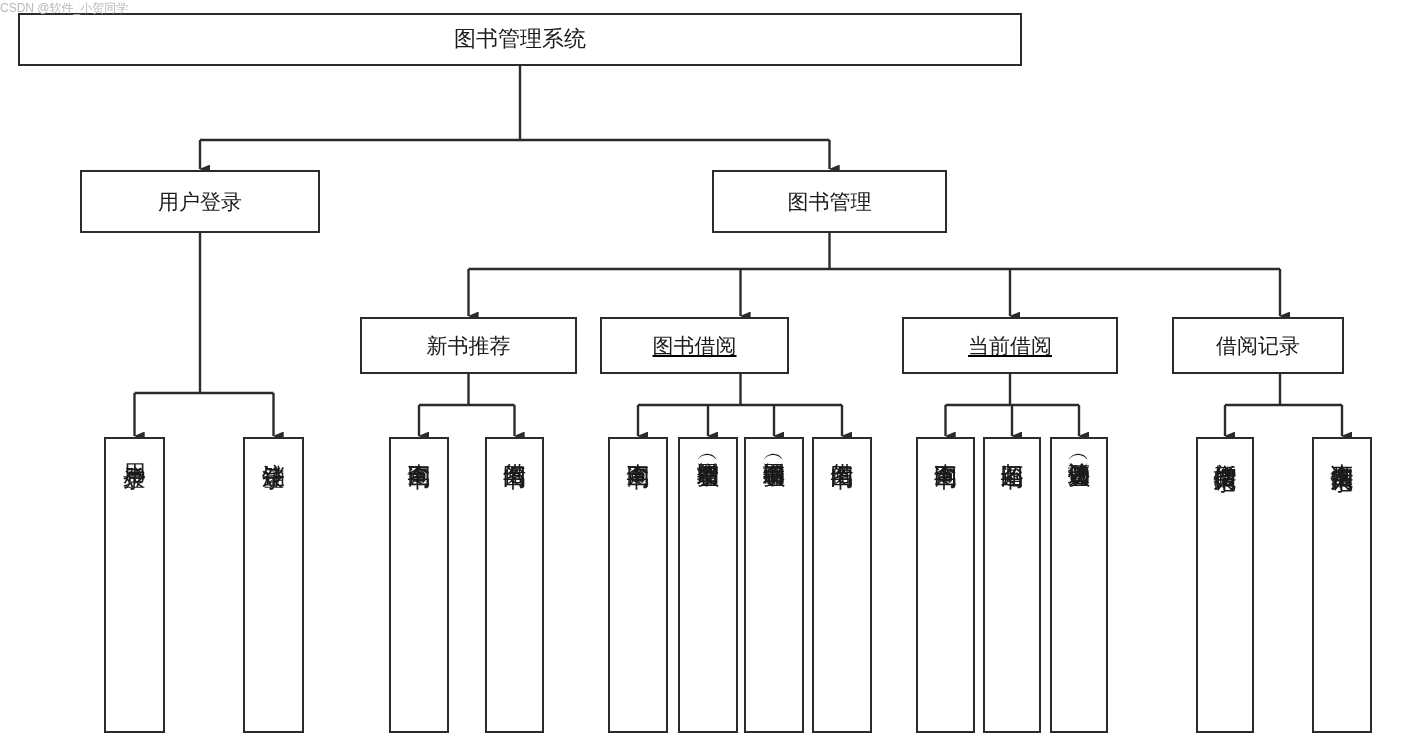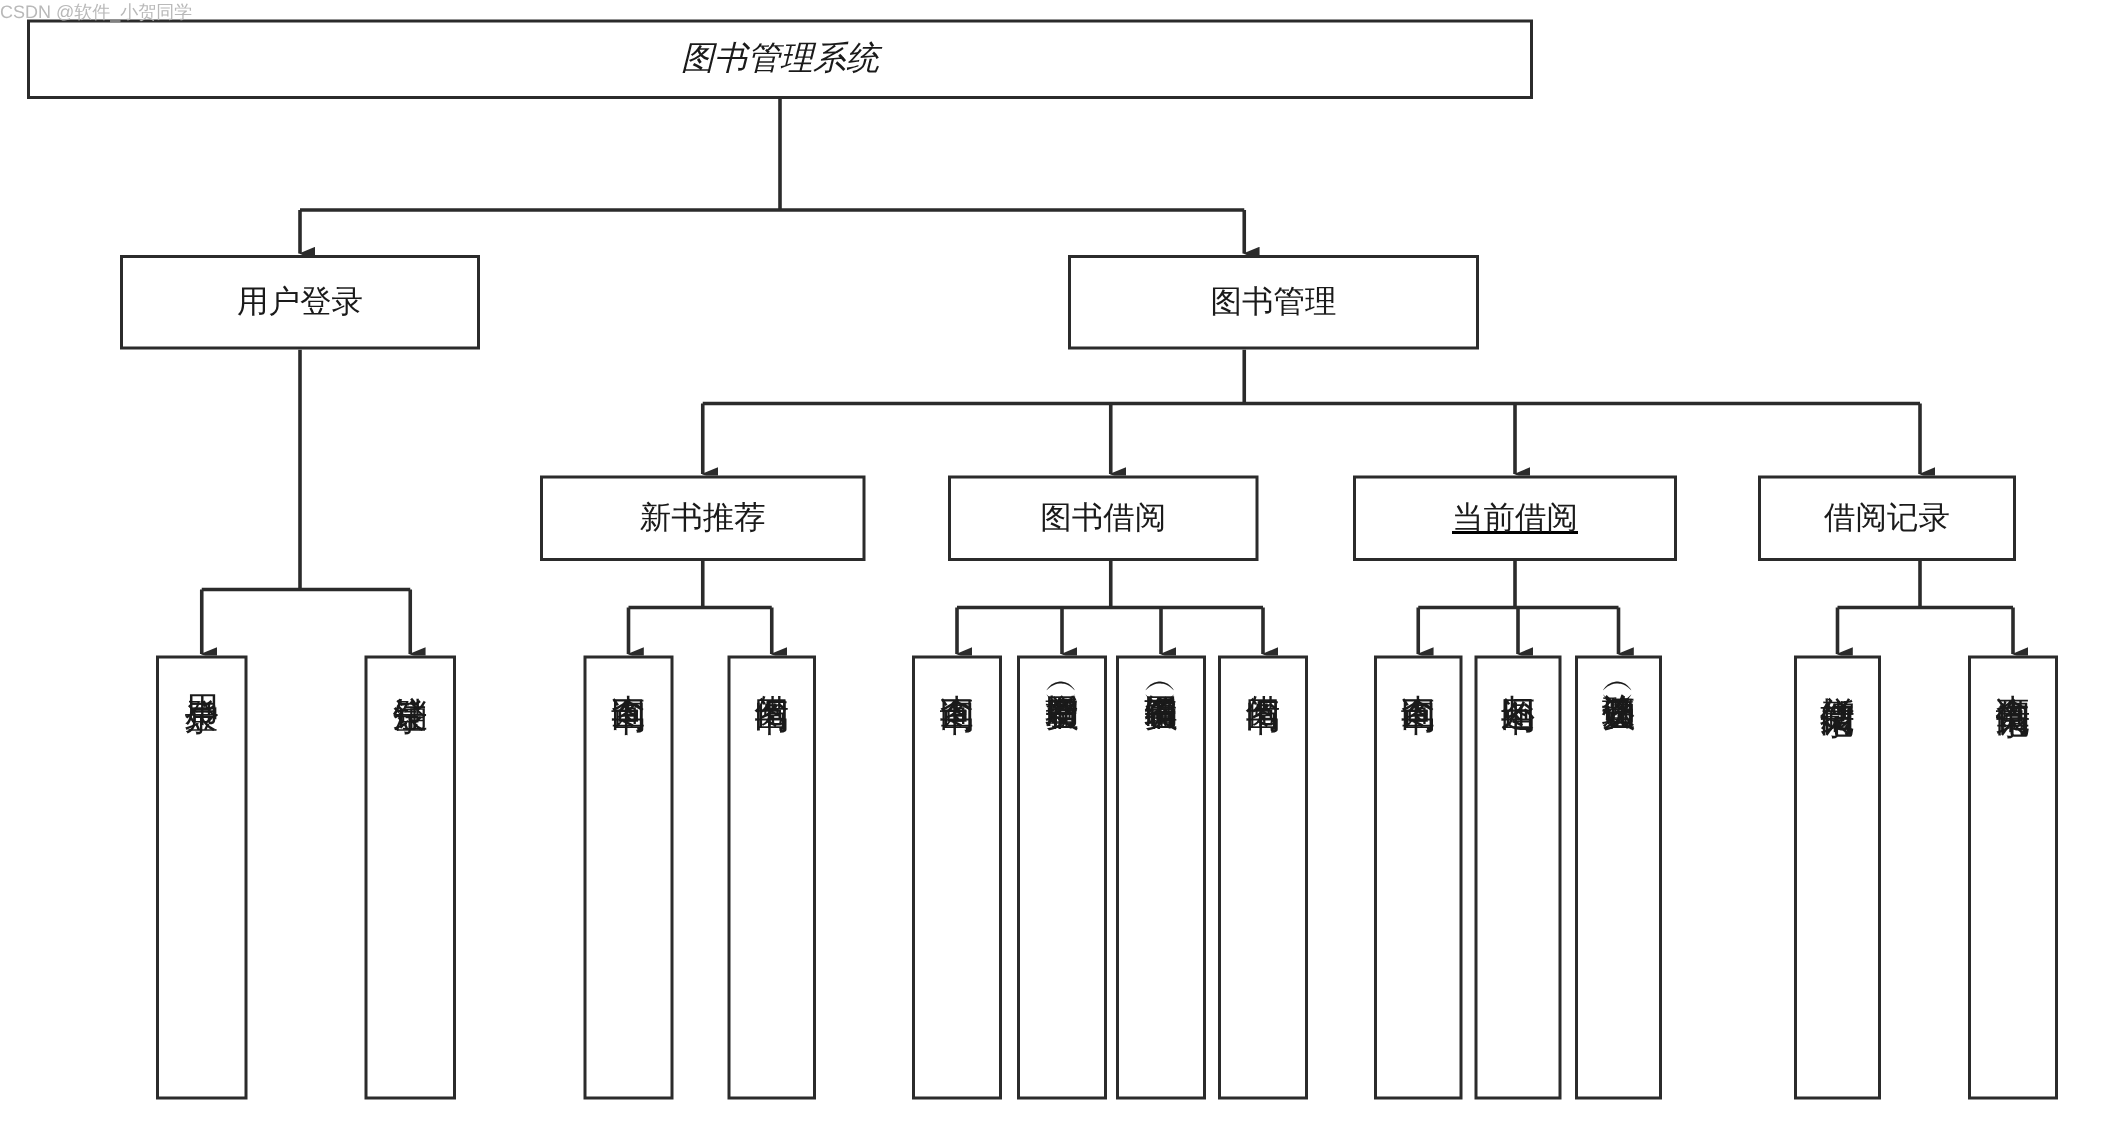--- a/index.html
+++ b/index.html
@@ -110,33 +110,33 @@
         <line x1="945.5" y1="405" x2="945.5" y2="436" stroke="#2b2b2b" stroke-width="2.4" marker-end="url(#arrowhead)"></line>
         <line x1="1012" y1="405" x2="1012" y2="436" stroke="#2b2b2b" stroke-width="2.4" marker-end="url(#arrowhead)"></line>
         <line x1="1079" y1="405" x2="1079" y2="436" stroke="#2b2b2b" stroke-width="2.4" marker-end="url(#arrowhead)"></line>
         <line x1="1280" y1="374" x2="1280" y2="405" stroke="#2b2b2b" stroke-width="2.4"></line>
         <line x1="1225" y1="405" x2="1342" y2="405" stroke="#2b2b2b" stroke-width="2.4"></line>
         <line x1="1225" y1="405" x2="1225" y2="436" stroke="#2b2b2b" stroke-width="2.4" marker-end="url(#arrowhead)"></line>
         <line x1="1342" y1="405" x2="1342" y2="436" stroke="#2b2b2b" stroke-width="2.4" marker-end="url(#arrowhead)"></line>
       </g>
   </svg>
   <div id="nodes-layer">
-      <div class="node horizontal root" style="left: 18px; top: 13px; width: 1004px; height: 53px; font-style: italic;">
+      <div class="node horizontal root" style="left: 18px; top: 13px; width: 1004px; height: 53px;">
         <span class="node-label">图书管理系统</span>
       </div>
       <div class="node horizontal" style="left: 80px; top: 170px; width: 240px; height: 63px;">
         <span class="node-label">用户登录</span>
       </div>
-      <div class="node horizontal" style="left: 712px; top: 170px; width: 274px; height: 63px;">
+      <div class="node horizontal" style="left: 712px; top: 170px; width: 235px; height: 63px;">
         <span class="node-label">图书管理</span>
       </div>
       <div class="node horizontal" style="left: 360px; top: 317px; width: 217px; height: 57px;">
         <span class="node-label">新书推荐</span>
       </div>
-      <div class="node horizontal" style="left: 632px; top: 317px; width: 207px; height: 57px;">
+      <div class="node horizontal" style="left: 600px; top: 317px; width: 189px; height: 57px; text-decoration: underline;">
         <span class="node-label">图书借阅</span>
       </div>
       <div class="node horizontal" style="left: 902px; top: 317px; width: 216px; height: 57px; text-decoration: underline;">
         <span class="node-label">当前借阅</span>
       </div>
       <div class="node horizontal" style="left: 1172px; top: 317px; width: 172px; height: 57px;">
         <span class="node-label">借阅记录</span>
       </div>
       <div class="node vertical" style="left: 104px; top: 437px; width: 61px; height: 296px;">
         <span class="node-label">用户登录</span>

